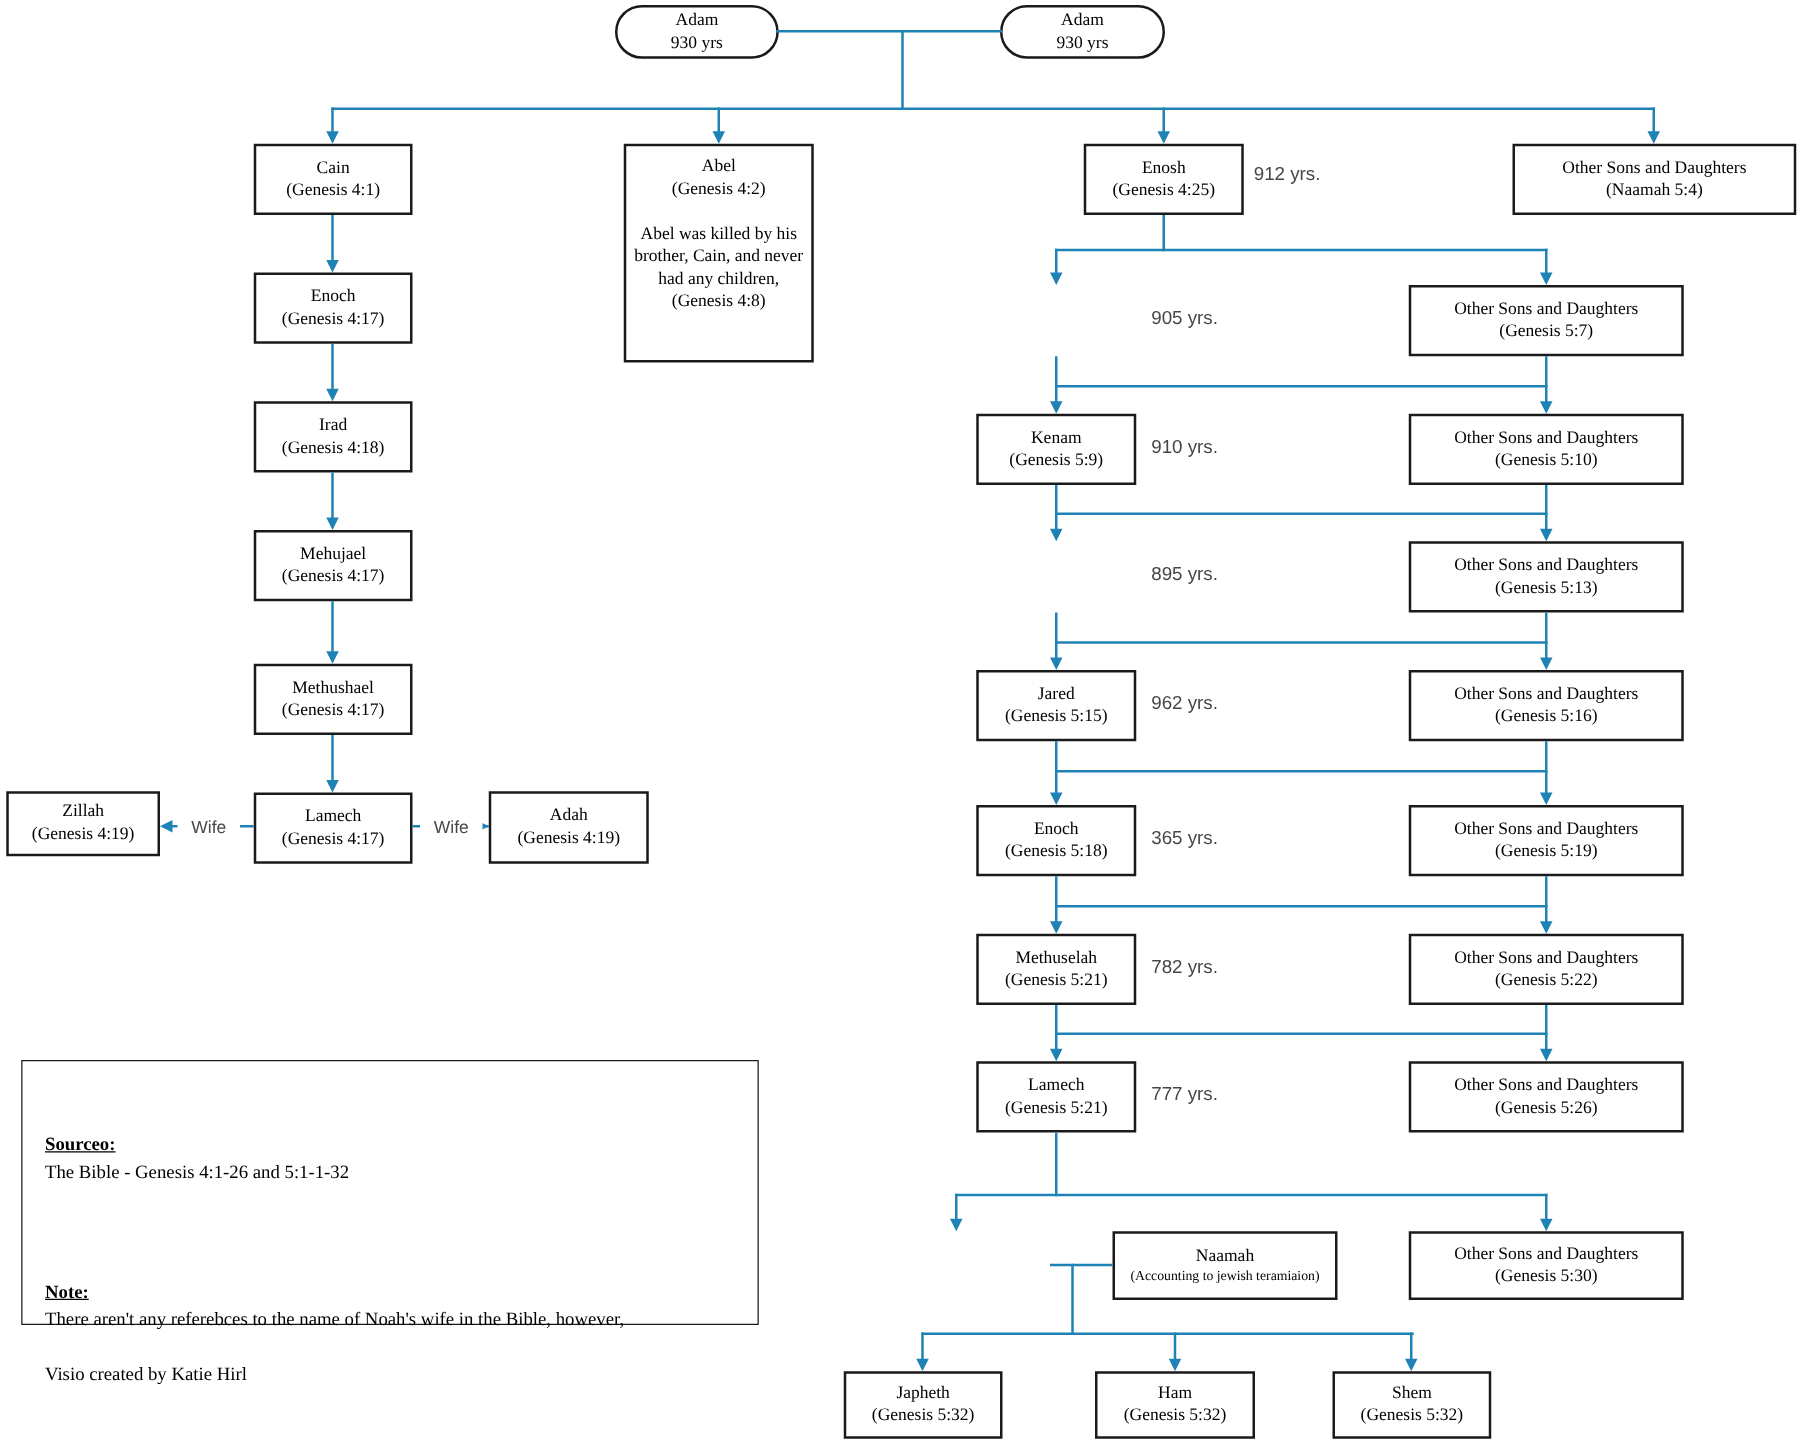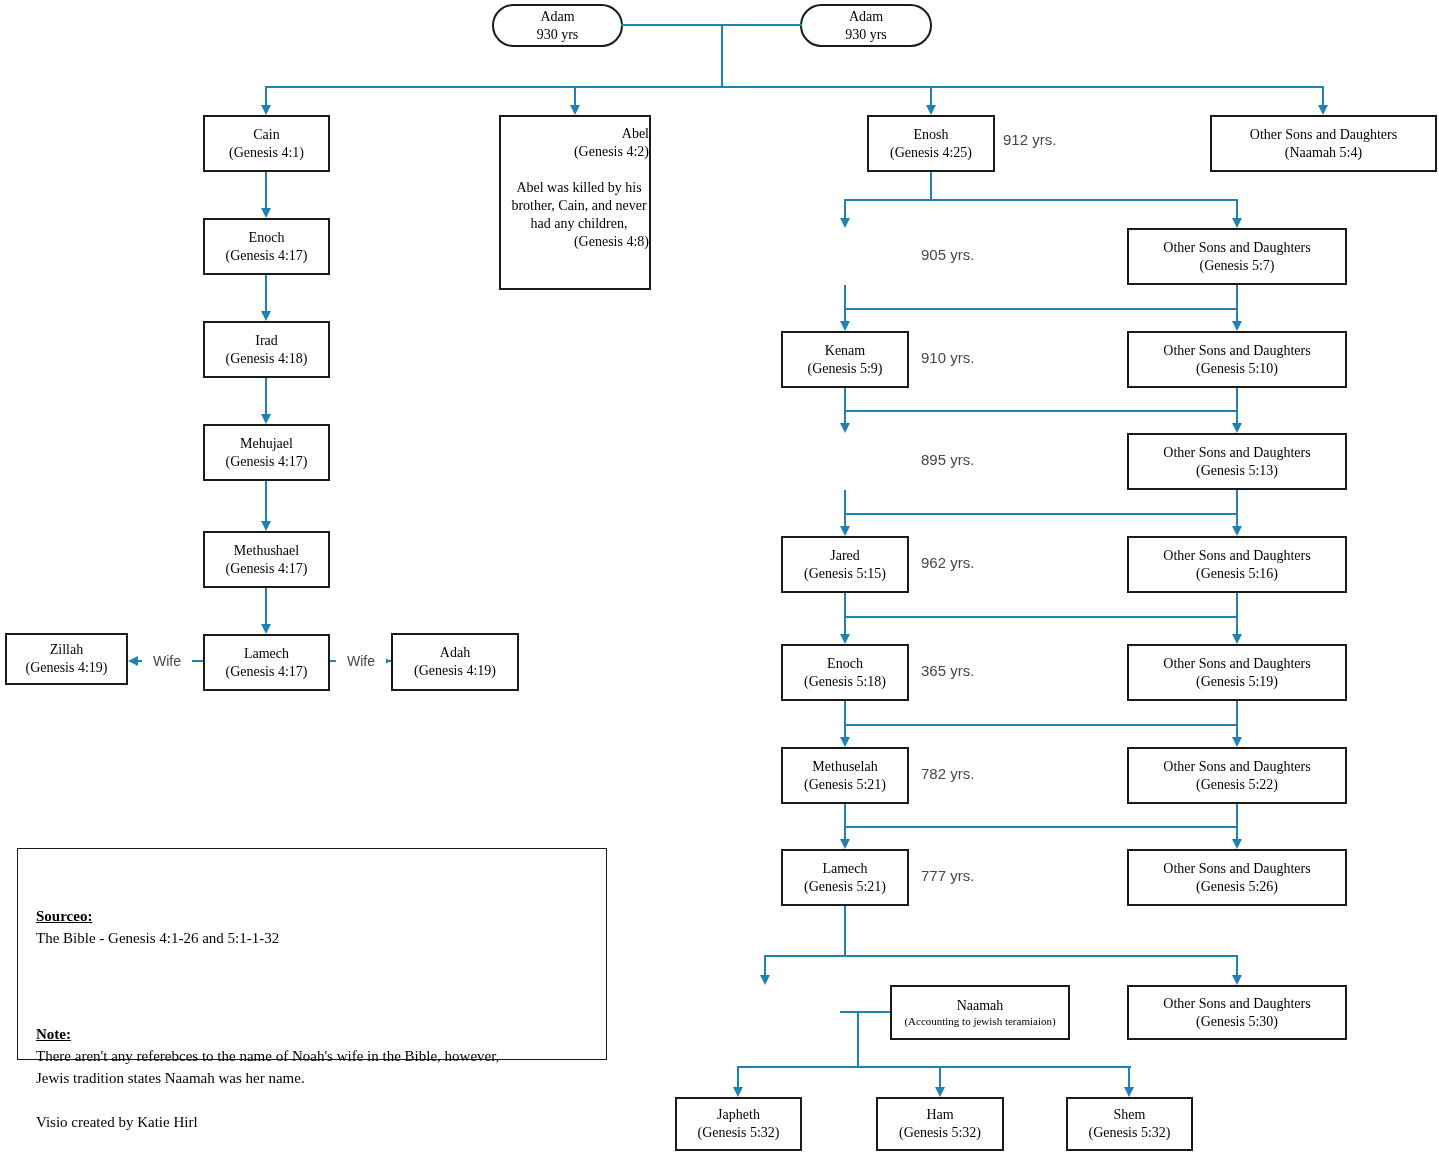--- a/index.html
+++ b/index.html
@@ -2,21 +2,21 @@
 <html><head>
 <meta charset="utf-8">
 <style>
   html,body{margin:0;padding:0;background:#ffffff;}
   #canvas{position:relative;width:1439px;height:1153px;background:#ffffff;overflow:hidden;
           font-family:"Liberation Serif", serif;}
   .node{position:absolute;background:#fff;border:2px solid #1a1a1a;box-sizing:border-box;
         display:flex;flex-direction:column;align-items:center;justify-content:center;
         text-align:center;font-size:14px;line-height:18px;color:#000;}
   .pill{border-radius:22px;}
-  .abel-box{justify-content:flex-start;padding-top:8px;align-items:flex-end;}
+  .abel-box{justify-content:flex-start;padding-top:8px;}
   .abel-note{margin-top:18px;width:140px;}
   .sub-small{font-size:11px;line-height:13px;}
   .v{position:absolute;width:2px;background:#1f82b5;}
   .h{position:absolute;height:2px;background:#1f82b5;}
   .ad{position:absolute;width:0;height:0;border-left:5px solid transparent;
       border-right:5px solid transparent;border-top:10px solid #1f82b5;}
   .al{position:absolute;width:0;height:0;border-top:5px solid transparent;
       border-bottom:5px solid transparent;border-right:10px solid #1f82b5;}
   .ar{position:absolute;width:0;height:0;border-top:5px solid transparent;
       border-bottom:5px solid transparent;border-left:10px solid #1f82b5;}
@@ -267,18 +267,17 @@
     <div>Shem</div>
     <div>(Genesis 5:32)</div>
   </div>
 
   <div class="legend" style="left:17px;top:848px;width:590px;height:212px">
     <div class="hd">Sourceo:</div>
     <div>The Bible - Genesis 4:1-26 and 5:1-1-32</div>
     <div class="sp-lg"></div>
     <div class="hd">Note:</div>
     <div>There aren't any referebces to the name of Noah's wife in the Bible, however,</div>
-    <div>Jewis tradition states Naamah was her name.</div>
     <div class="sp-sm"></div>
     <div>Visio created by Katie Hirl</div>
   </div>
 
 </div>
 
 </body></html>

